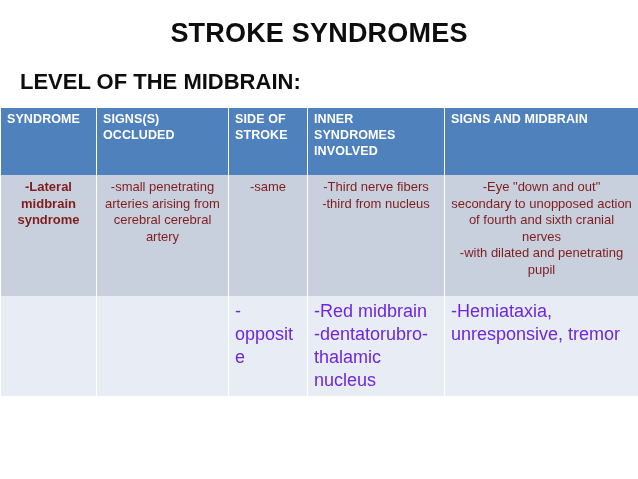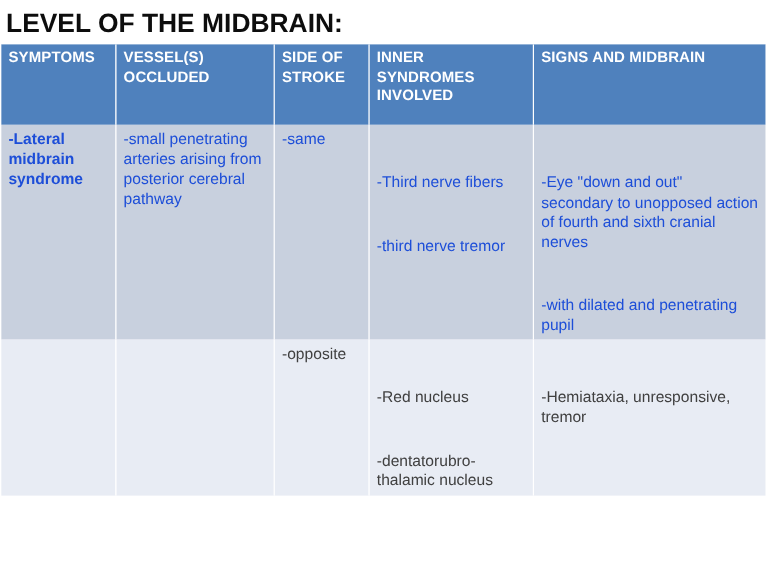--- a/index.html
+++ b/index.html
@@ -28,21 +28,21 @@
     font-weight: bold;
     letter-spacing: 0.2px;
     line-height: 1.05;
     margin: 0;
     padding-top: 19px;
     color: #0d0d0d;
   }
   .slide-subtitle {
     font-size: 22px;
     font-weight: bold;
-    margin: 0;
+    margin: 15px;
     padding-left: 5px;
     padding-top: 8px;
     line-height: 1.05;
     color: #0d0d0d;
   }
   table.data-table {
     border-collapse: collapse;
     table-layout: fixed;
     width: 638px;
     margin-top: 6px;
@@ -71,96 +71,97 @@
     background: #4f81bd;
     color: #ffffff;
     font-size: 12.5px;
     font-weight: bold;
     line-height: 1.25;
     height: 59px;
     letter-spacing: 0.1px;
   }
   table.data-table tbody tr.row-a td {
     background: #c8d0de;
-    color: #1d4ed8;
+    color: #7f1d1d;
     font-size: 13px;
     line-height: 1.27;
     height: 113px;
+    text-align: center;
   }
   table.data-table tbody tr.row-b td {
     background: #e8ecf4;
-    color: #404040;
-    font-size: 13px;
+    color: #6d28d9;
+    font-size: 18px;
     line-height: 1.27;
     height: 69px;
   }
   table.data-table tbody tr.row-a td:first-child {
     font-weight: bold;
   }
   .cell-lines {
     display: block;
   }
   .cell-lines > span {
     display: block;
-    margin-top: 36px;
   }
   .spacer-bottom {
     height: 0;
   }
 </style>
 </head>
 <body>
 
 <div class="slide">
 
+  <h1 class="slide-title">STROKE SYNDROMES</h1>
 
   <h2 class="slide-subtitle">LEVEL OF THE MIDBRAIN:</h2>
 
   <table class="data-table">
     <colgroup>
       <col class="c0">
         <col class="c1">
         <col class="c2">
         <col class="c3">
         <col class="c4">
     </colgroup>
     <thead>
       <tr>
-        <th>SYMPTOMS</th>
-        <th>VESSEL(S) OCCLUDED</th>
+        <th>SYNDROME</th>
+        <th>SIGNS(S) OCCLUDED</th>
         <th>SIDE OF STROKE</th>
         <th>INNER SYNDROMES INVOLVED</th>
         <th>SIGNS AND MIDBRAIN</th>
       </tr>
     </thead>
     <tbody>
       <tr class="row-a">
         <td>-Lateral midbrain syndrome</td>
-        <td>-small penetrating arteries arising from posterior cerebral pathway</td>
+        <td>-small penetrating arteries arising from cerebral cerebral artery</td>
         <td>-same</td>
         <td>
           <span class="cell-lines">
             <span>-Third nerve fibers</span>
-            <span>-third nerve tremor</span>
+            <span>-third from nucleus</span>
           </span>
         </td>
         <td>
           <span class="cell-lines">
             <span>-Eye "down and out" secondary to unopposed action of fourth and sixth cranial nerves</span>
             <span>-with dilated and penetrating pupil</span>
           </span>
         </td>
       </tr>
       <tr class="row-b">
         <td></td>
         <td></td>
         <td>-opposite</td>
         <td>
           <span class="cell-lines">
-            <span>-Red nucleus</span>
+            <span>-Red midbrain</span>
             <span>-dentatorubro-thalamic nucleus</span>
           </span>
         </td>
         <td>
           <span class="cell-lines">
             <span>-Hemiataxia, unresponsive, tremor</span>
             <span></span>
           </span>
         </td>
       </tr>

